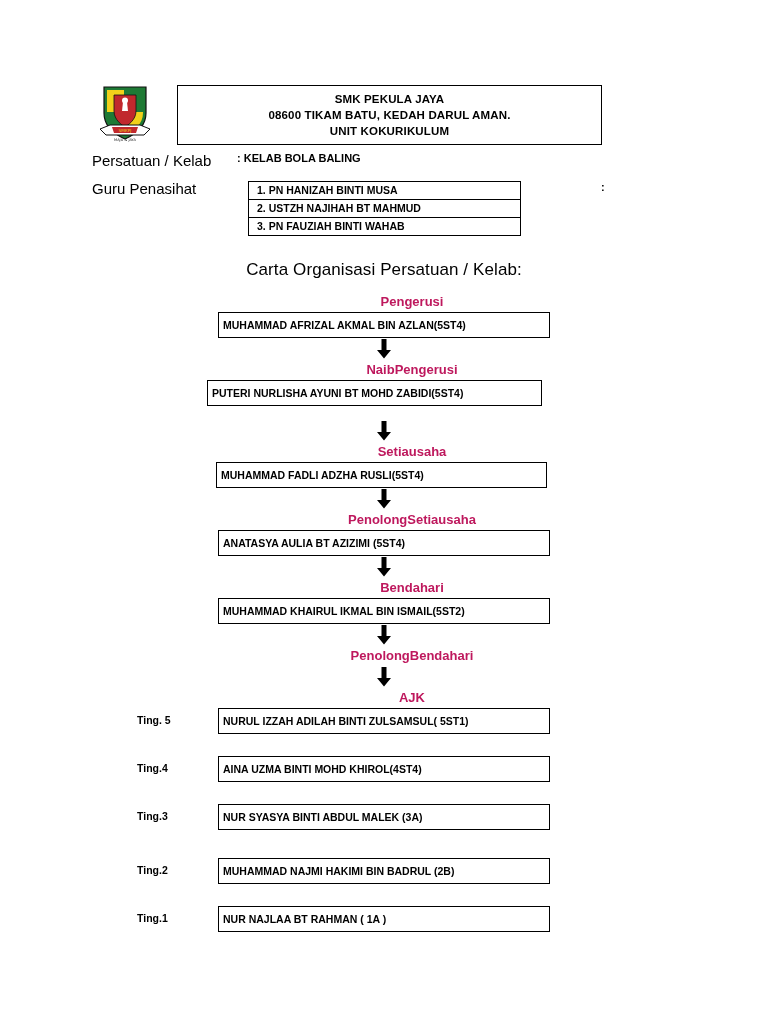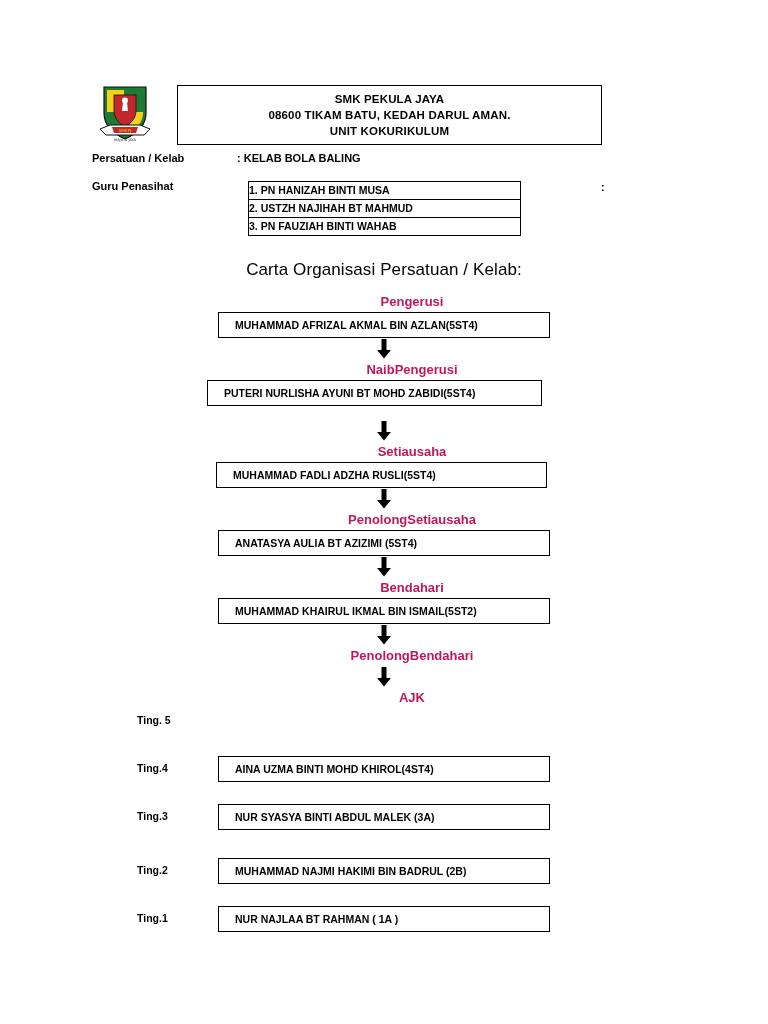--- a/index.html
+++ b/index.html
@@ -43,22 +43,22 @@
     font-size: 11.5px;
     font-weight: bold;
     line-height: 16px;
     letter-spacing: 0.15px;
     white-space: nowrap;
   }
 
   
   .meta-label {
     position: absolute;
-    font-size: 11px;
-    font-weight: bold;
+    font-size: 15px;
+    font-weight: normal;
     white-space: nowrap;
   }
   .meta-value {
     position: absolute;
     font-size: 11px;
     font-weight: bold;
     white-space: nowrap;
   }
   #persatuan-label { left: 92px;  top: 152px; }
   #persatuan-value { left: 237px; top: 152px; }
@@ -68,21 +68,21 @@
   .teacher-table {
     position: absolute;
     left: 248px;
     top: 181px;
     width: 273px;
     border-collapse: collapse;
   }
   .teacher-table td {
     border: 1px solid #000;
     height: 17px;
-    padding: 0 0 0 0;
+    padding: 0 0 0 8px;
     font-size: 10.5px;
     font-weight: bold;
     white-space: nowrap;
     line-height: 17px;
   }
 
   
   .chart-title {
     position: absolute;
     left: 0;
@@ -114,21 +114,21 @@
   }
 
   .node-box {
     border: 1px solid #000;
     box-sizing: border-box;
     height: 26px;
     display: flex;
     align-items: center;
     font-size: 10.5px;
     font-weight: bold;
-    padding-left: 16px;
+    padding-left: 4px;
     white-space: nowrap;
     background: #fff;
   }
 
   .arrow {
     width: 768px;
     height: 22px;
     display: flex;
     align-items: center;
     justify-content: center;
@@ -246,20 +246,21 @@
     </div>
     <div class="role-heading">PenolongBendahari</div>
     <div class="arrow">
       <svg width="16" height="20" viewBox="0 0 16 20">
         <path d="M5.5 0 H10.5 V11 H15 L8 19.5 L1 11 H5.5 Z" fill="#000"></path>
       </svg>
     </div>
     <div class="role-heading">AJK</div>
     <div class="row" style="height: 26px;">
       <div class="ting-label" style="top: 6px;">Ting. 5</div>
+      <div class="node-box" style="position: absolute; left: 218px; width: 332px; top: 0px;">NURUL IZZAH ADILAH BINTI ZULSAMSUL( 5ST1)</div>
     </div>
     <div style="height: 22px;"></div>
     <div class="row" style="height: 26px;">
       <div class="ting-label" style="top: 6px;">Ting.4</div>
       <div class="node-box" style="position: absolute; left: 218px; width: 332px; top: 0px;">AINA UZMA BINTI MOHD KHIROL(4ST4)</div>
     </div>
     <div style="height: 22px;"></div>
     <div class="row" style="height: 32px;">
       <div class="ting-label" style="top: 6px;">Ting.3</div>
       <div class="node-box" style="position: absolute; left: 218px; width: 332px; top: 0px;">NUR SYASYA BINTI ABDUL MALEK (3A)</div>

